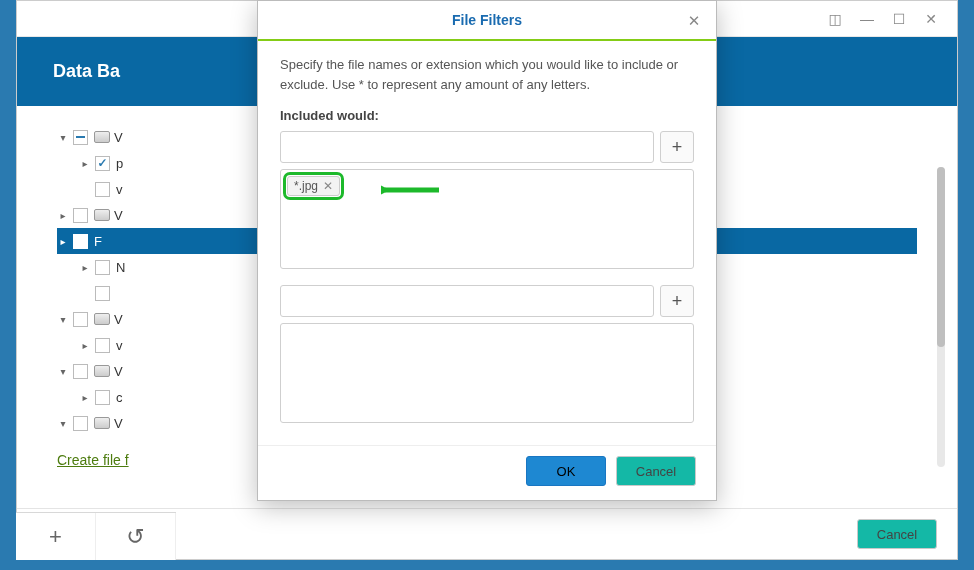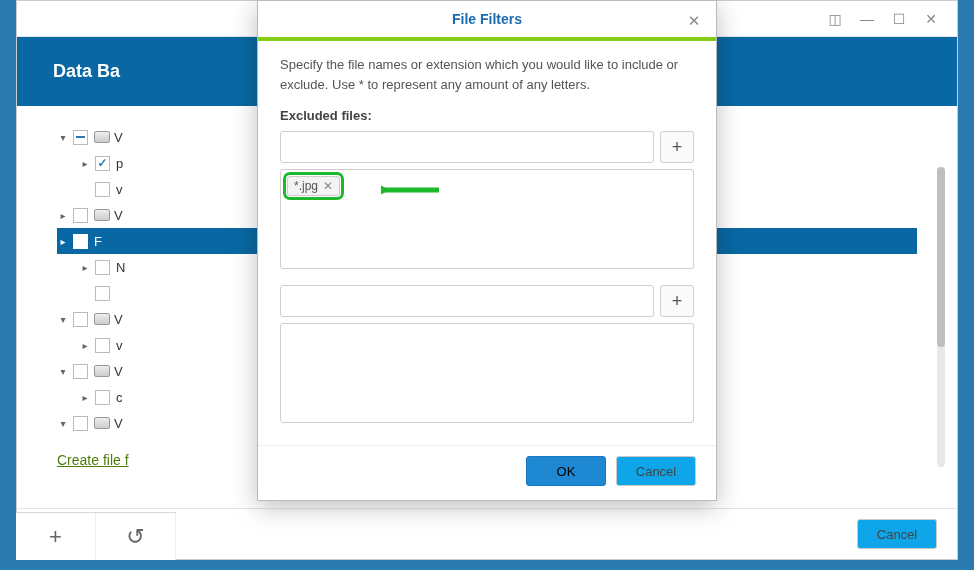--- a/index.html
+++ b/index.html
@@ -31,30 +31,30 @@
 .tree-label { color: #333; }
 .tree-row.selected { background: #0968a3; color: #fff; }
 .tree-row.selected .tree-label { color: #fff; }
 .tree-row.selected .tree-caret { color: #fff; }
 .tree-row.selected .tree-check { border-color: #fff; }
 .ind-0 { padding-left: 0px; } .ind-1 { padding-left: 22px; }
 
 .create-link { color: #4d7c0f; font-size: 14px; text-decoration: underline; margin-top: 16px; display: inline-block; cursor: pointer; }
 
 .main-footer { border-top: 1px solid #e4e4e4; padding: 10px 20px; display: flex; justify-content: space-between; background: #fff; }
-.btn { min-width: 80px; height: 30px; border: 1px solid #c9c9c9; background: #0ea5e9; color: #444; font-size: 13px; border-radius: 3px; cursor: pointer; padding: 0 14px; }
+.btn { min-width: 80px; height: 30px; border: 1px solid #c9c9c9; background: #14b8a6; color: #444; font-size: 13px; border-radius: 3px; cursor: pointer; padding: 0 14px; }
 .btn.primary { background: #1e88d2; border-color: #1976c2; color: #000000; }
 
 .bottom-toolbar { position: absolute; left: 16px; bottom: 10px; height: 48px; width: 160px; background: #fff; border-top: 1px solid #d8d8d8; display: flex; }
 .toolbar-action { flex: 1; display: flex; align-items: center; justify-content: center; color: #666; font-size: 22px; border-right: 1px solid #eee; cursor: pointer; }
 
 
 .modal-backdrop { position: absolute; inset: 0; display: flex; justify-content: center; align-items: flex-start; }
 .modal { width: 460px; margin-top: 0; background: #fff; border: 1px solid #bbb; box-shadow: 0 6px 24px rgba(0,0,0,0.25); display: flex; flex-direction: column; max-height: 560px; }
-.modal-header { position: relative; height: 40px; display: flex; align-items: center; justify-content: center; border-bottom: 4px solid #84cc16; }
+.modal-header { position: relative; height: 40px; display: flex; align-items: center; justify-content: center; border-bottom: 2px solid #84cc16; }
 .modal-title { font-weight: 700; color: #1a6bb0; font-size: 14px; }
 .modal-close { position: absolute; right: 10px; top: 8px; width: 24px; height: 24px; background: transparent; border: none; color: #888; cursor: pointer; font-size: 15px; }
 .modal-body { padding: 14px 22px 6px; flex: 1; overflow: auto; color: #555; font-size: 13px; }
 .modal-desc { line-height: 1.5; margin-bottom: 14px; }
 .section-label { font-weight: 700; color: #444; margin-bottom: 8px; }
 .input-row { display: flex; gap: 6px; margin-bottom: 6px; }
 .text-input { flex: 1; height: 32px; border: 1px solid #cfcfcf; border-radius: 3px; padding: 0 8px; font-size: 13px; }
 .add-btn { width: 34px; height: 32px; border: 1px solid #cfcfcf; border-radius: 3px; background: #fafafa; font-size: 18px; color: #555; cursor: pointer; }
 .tag-box { border: 1px solid #cfcfcf; border-radius: 3px; min-height: 100px; padding: 6px; margin-bottom: 16px; position: relative; }
 .tag { display: inline-flex; align-items: center; background: #f3f3f3; border: 1px solid #ccc; border-radius: 3px; padding: 2px 6px; font-size: 12px; color: #555; gap: 5px; }
@@ -170,21 +170,21 @@
 
 <div class="modal-backdrop">
   <div class="modal">
     <div class="modal-header">
       <div class="modal-title">File Filters</div>
       <button class="modal-close">✕</button>
     </div>
     <div class="modal-body">
       <div class="modal-desc">Specify the file names or extension which you would like to include or exclude. Use * to represent any amount of any letters.</div>
 
-      <div class="section-label">Excluded files:</div>
+      <div class="section-label">Included would:</div>
       <div class="input-row">
         <input class="text-input" style="">
         <button class="add-btn">+</button>
       </div>
       <div class="tag-box">
         <span class="tag highlighted">
           <span>*.jpg</span>
           <span class="tag-remove">✕</span>
         </span>
         <svg class="arrow-annotation" width="70" height="24">

